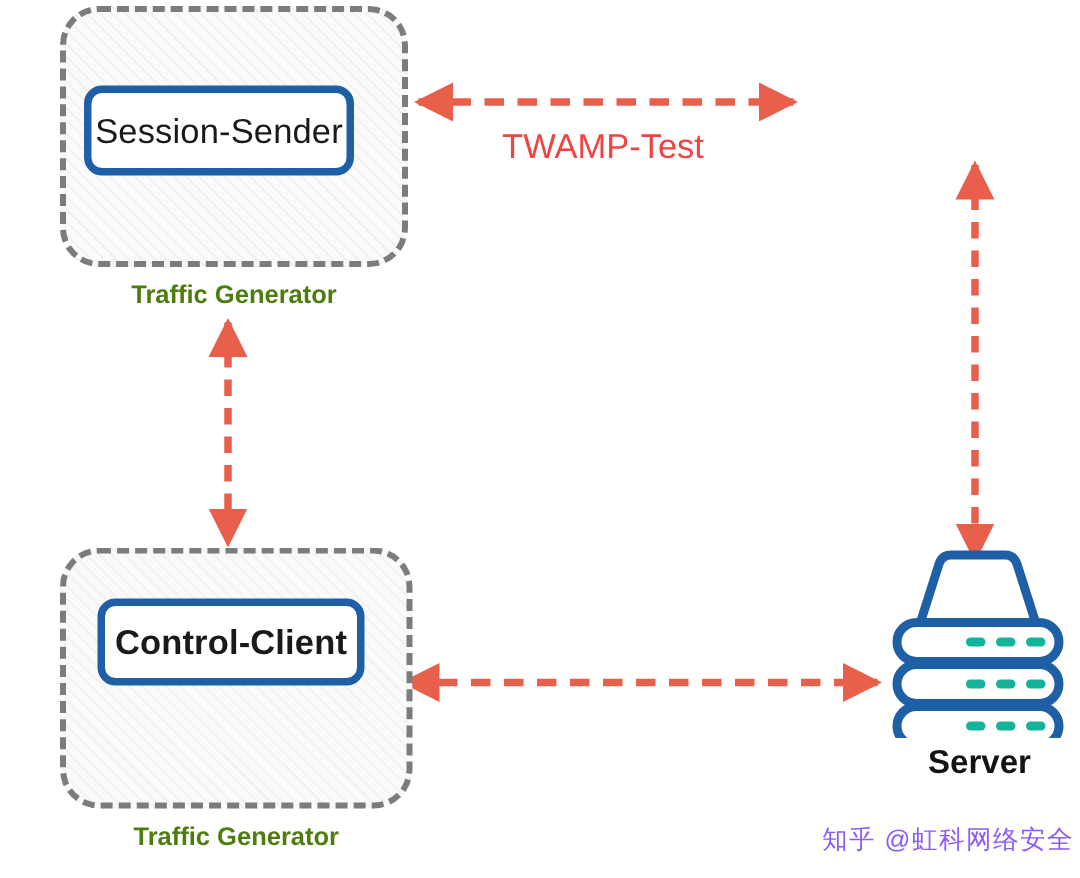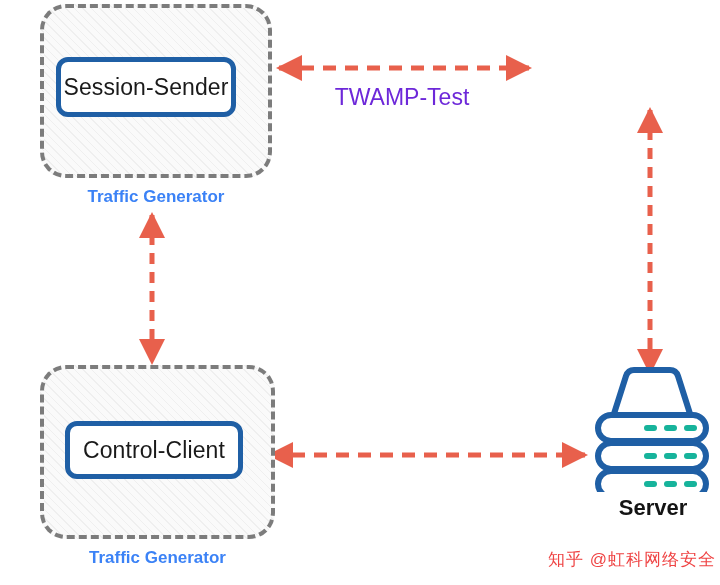--- a/index.html
+++ b/index.html
@@ -51,45 +51,45 @@
     justify-content: center;
     color: #1a1a1a;
     font-size: 23px;
     font-weight: 400;
     letter-spacing: 0.1px;
     white-space: nowrap;
   }
   
   .zone-caption {
     position: absolute;
-    color: #3b82f6;
+    color: #4d7c0f;
     font-size: 17px;
     font-weight: bold;
     text-align: center;
     white-space: nowrap;
   }
   .link-label {
     position: absolute;
-    color: #6d28d9;
+    color: #ef4444;
     font-size: 23px;
     font-weight: 400;
     text-align: center;
     white-space: nowrap;
   }
   .icon-caption {
     position: absolute;
     color: #141414;
     font-size: 22px;
     font-weight: 700;
     text-align: center;
     white-space: nowrap;
   }
   .watermark {
     position: absolute;
-    color: #ef4444;
+    color: #8b5cf6;
     font-size: 17px;
     font-weight: 400;
     white-space: nowrap;
     letter-spacing: 1px;
   }
   .server-icon {
     position: absolute;
   }
 </style>
 </head>
@@ -126,21 +126,21 @@
     <span>Traffic Generator</span>
   </div>
 
 
   <div class="link-label" style="left:265px; top:84px; width:210px;">
     <span>TWAMP-Test</span>
   </div>
 
   <div class="zone" style="left:8px; top:365px; width:235px; height:174px;"></div>
 
-  <div class="node" style="left:33px; top:421px; width:178px; height:58px;">
+  <div class="node" style="left:33px; top:399px; width:178px; height:58px;font-weight:bold;">
     <span>Control-Client</span>
   </div>
 
   <div class="zone-caption" style="left:8px; top:548px; width:235px;">
     <span>Traffic Generator</span>
   </div>
 
 
   <div class="server-icon" style="left:556px; top:364px; width:128px; height:128px;">
     <svg viewBox="0 0 128 128" width="128" height="128">

